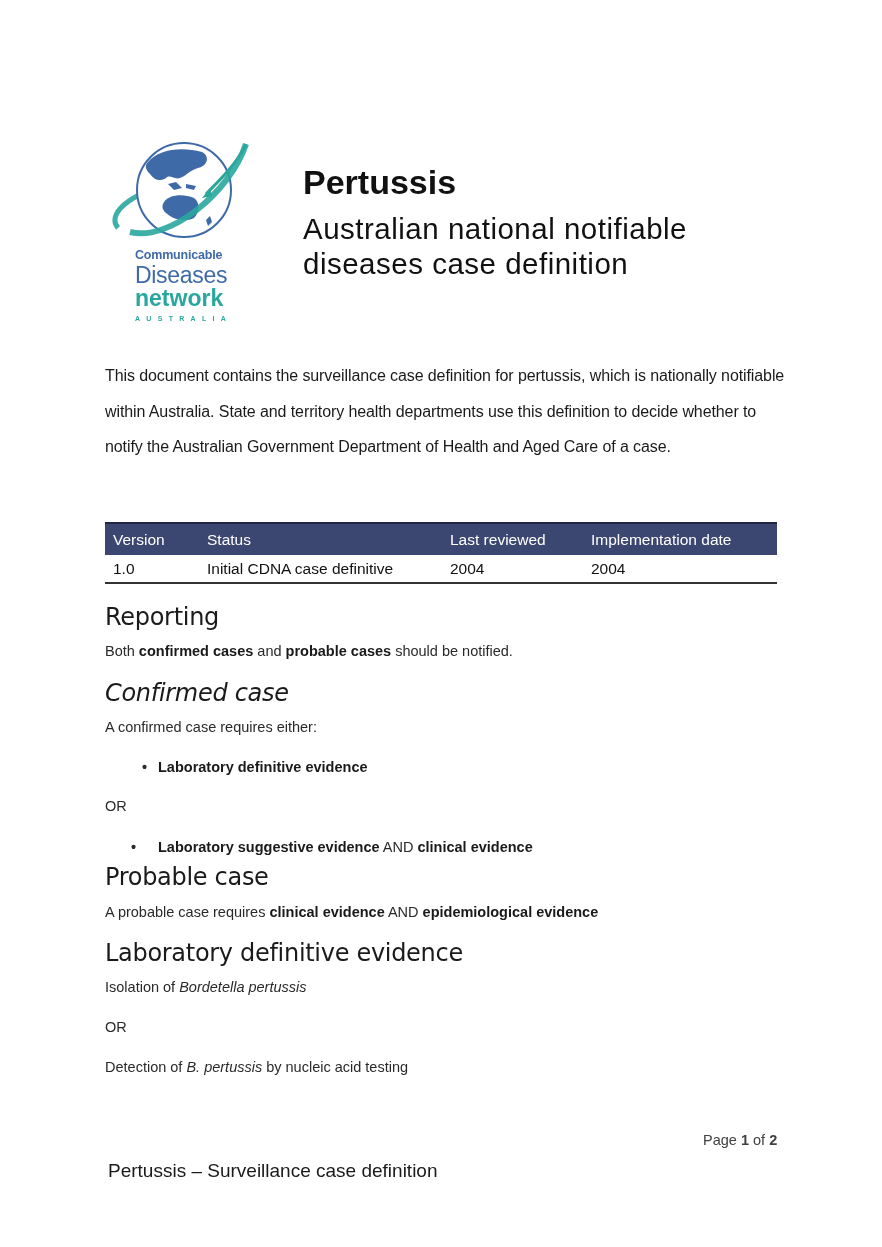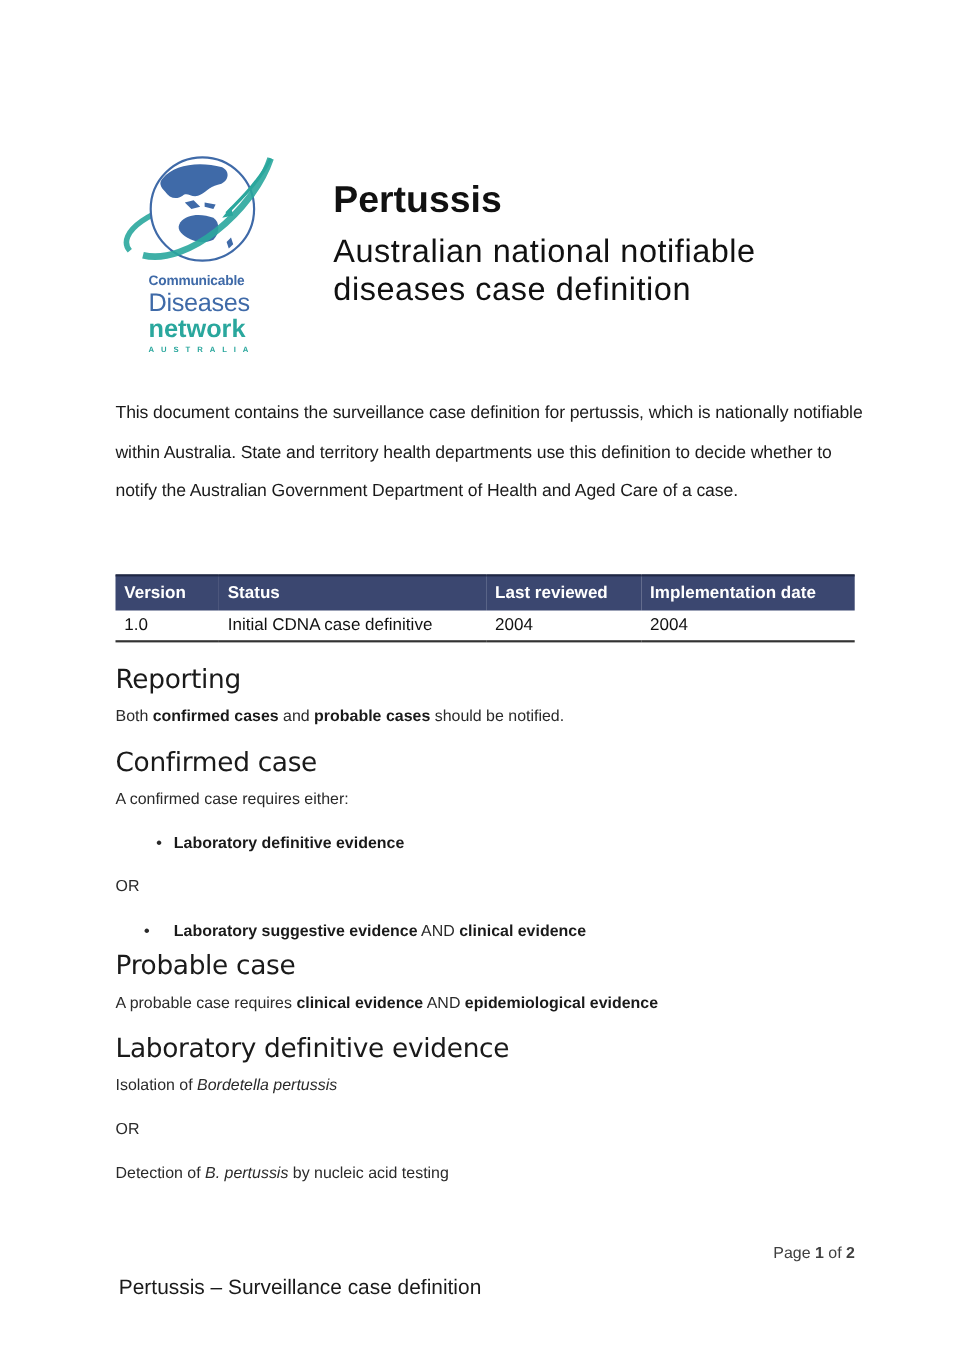--- a/index.html
+++ b/index.html
@@ -17,21 +17,21 @@
 
   
   #title { left: 303px; top: 163px; font-size: 34px; font-weight: bold; color: #111; margin: 0; }
   #subtitle { left: 303px; top: 211px; font-size: 29.5px; line-height: 35px; color: #111; letter-spacing: 0.5px; width: 460px; }
 
   
   #intro { left: 105px; top: 358px; width: 680px; font-size: 16px; line-height: 35.6px; color: #1a1a1a; letter-spacing: -0.1px; }
 
   
   #version-table { left: 105px; top: 522px; width: 672px; border-collapse: collapse; font-size: 15.5px; }
-  #version-table th { background: #3b4770; color: #ffffff; text-align: left; font-weight: bold;
+  #version-table th { background: #3b4770; color: #ffffff; text-align: left; font-weight: normal;
                       height: 31px; padding: 0 0 0 8px; border-top: 2px solid #1f2744; }
   #version-table td { height: 27px; padding: 0 0 0 8px; border-bottom: 2px solid #333; color: #111; }
   #version-table th:nth-child(1), #version-table td:nth-child(1) { width: 86px; }
   #version-table th:nth-child(2), #version-table td:nth-child(2) { width: 235px; }
   #version-table th:nth-child(3), #version-table td:nth-child(3) { width: 133px; }
 
   
   .h2 { position: absolute; left: 105px; font-family: "DejaVu Sans", sans-serif; font-size: 24px;
         color: #1a1a1a; font-weight: normal; margin: 0; letter-spacing: -0.3px; }
   .para { position: absolute; left: 105px; font-size: 14.5px; color: #2a2a2a; margin: 0; white-space: nowrap; }
@@ -94,21 +94,21 @@
       <td>2004</td>
     </tr>
   </tbody>
 </table>
 
 <h2 class="h2" style="top:603px;">Reporting</h2>
 <p class="para" style="top:643px;">
   <span>Both </span><b>confirmed cases</b><span> and </span><b>probable cases</b><span> should be notified.</span>
 </p>
 
-<h2 class="h2" style="top:679px;">Confirmed case</h2>
+<h2 class="h2" style="top:679px;font-style:italic;">Confirmed case</h2>
 <p class="para" style="top:719px;text-align:right;">A confirmed case requires either:</p>
 <div class="bullet" style="top:759px;text-align:center;">
   <span class="dot">•</span><b>Laboratory definitive evidence</b>
 </div>
 <p class="para" style="top:798px;">OR</p>
 <div class="bullet" style="top:839px;">
   <span class="dot">•</span><b>Laboratory suggestive evidence</b><span> AND </span><b>clinical evidence</b>
 </div>
 
 <h2 class="h2" style="top:863px;">Probable case</h2>

